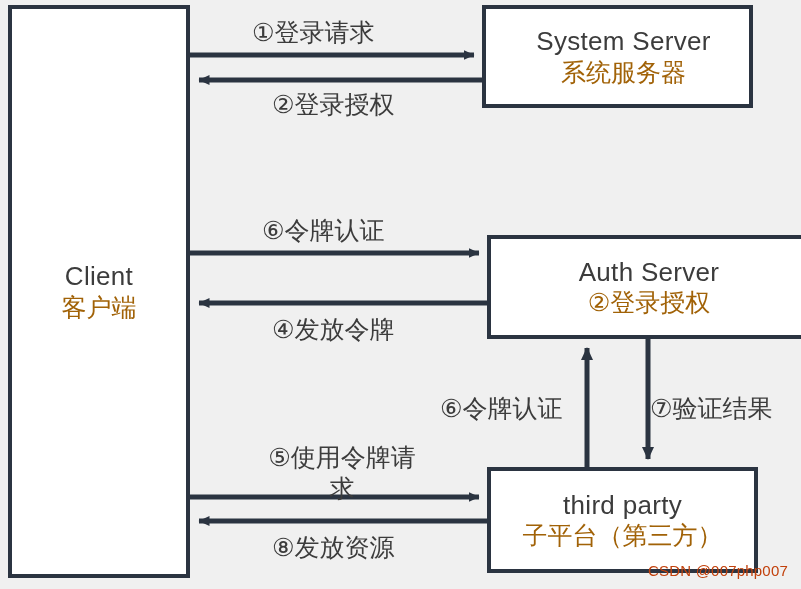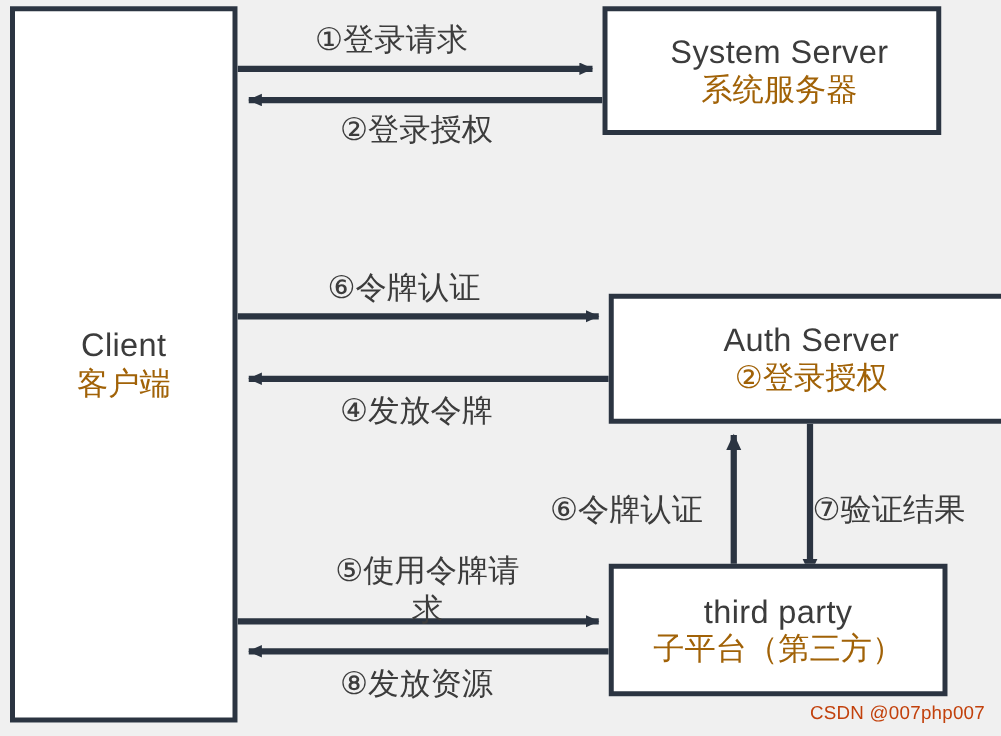--- a/index.html
+++ b/index.html
@@ -58,21 +58,21 @@
     padding-left: 12px;
   }
   #node-auth-server {
     left: 487px;
     top: 235px;
     width: 324px;
     height: 104px;
   }
   #node-third-party {
     left: 487px;
-    top: 451px;
+    top: 467px;
     width: 271px;
     height: 106px;
   }
   svg.arrows {
     position: absolute;
     left: 0;
     top: 0;
     width: 801px;
     height: 589px;
     pointer-events: none;

